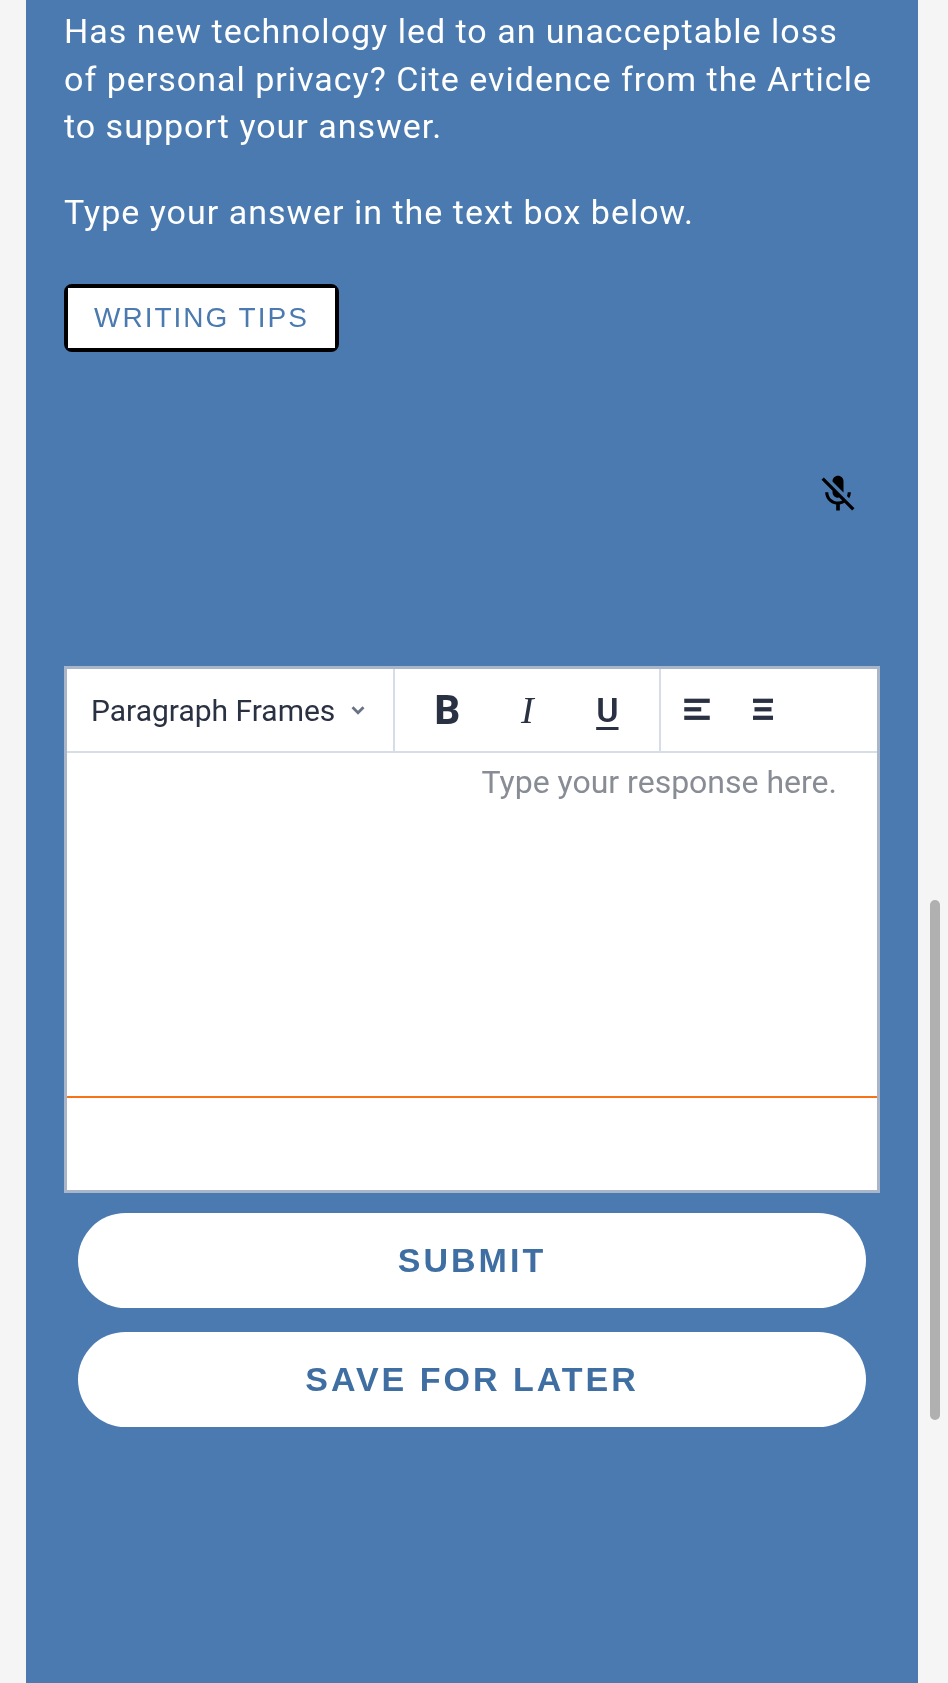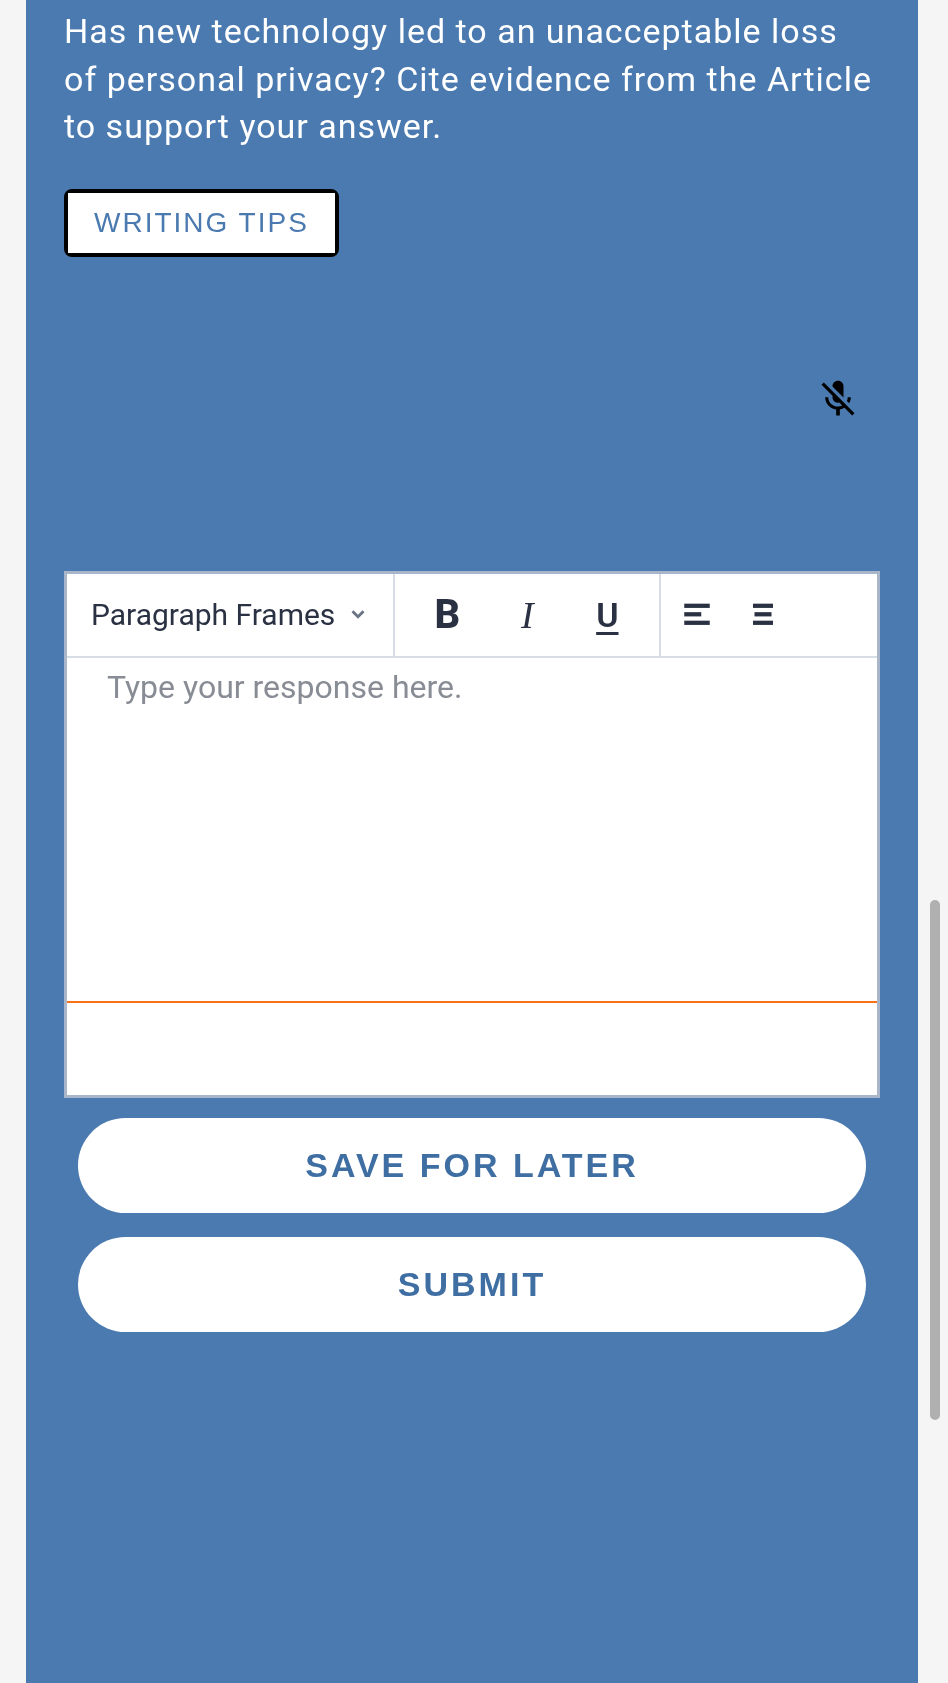--- a/index.html
+++ b/index.html
@@ -82,20 +82,21 @@
       height: 44px;
       color: #000000;
       cursor: pointer;
     }
     .editor-container {
       background: #ffffff;
       border: 3px solid #a9b5c8;
       display: flex;
       flex-direction: column;
       overflow: hidden;
+      text-align: right;
     }
     .toolbar {
       display: flex;
       border-bottom: 2px solid #d6dde6;
       height: 84px;
       align-items: stretch;
       overflow: hidden;
     }
     .toolbar-group {
       display: flex;
@@ -174,20 +175,21 @@
     }
   </style>
 </head>
 <body>
 
 <div class="outer-container">
   <div class="main-panel">
 
     <div class="prompt-text">Has new technology led to an unacceptable loss of personal privacy? Cite evidence from the Article to support your answer.</div>
 
+    <div class="instruction-text">Type your answer in the text box below.</div>
 
     <div class="writing-tips-wrap">
       <button class="writing-tips-button">WRITING TIPS</button>
     </div>
 
     <div class="mic-row">
       <span class="mic-icon">
         <svg viewBox="0 0 24 24" fill="currentColor">
           <path d="M19 11h-1.7c0 .74-.16 1.43-.43 2.05l1.23 1.23c.56-.98.9-2.09.9-3.28zm-4.02.17c0-.06.02-.11.02-.17V5c0-1.66-1.34-3-3-3S9 3.34 9 5v.18l5.98 5.99zM4.27 3L3 4.27l6.01 6.01V11c0 1.66 1.33 3 2.99 3 .22 0 .44-.03.65-.08l1.66 1.66c-.71.33-1.5.52-2.31.52-2.76 0-5.3-2.1-5.3-5.1H5c0 3.41 2.72 6.23 6 6.72V21h2v-3.28c.91-.13 1.77-.45 2.54-.9L19.73 21 21 19.73 4.27 3z"></path>
         </svg>
@@ -228,19 +230,19 @@
           </div>
         </div>
       </div>
       <div class="editor-body">
         <span class="editor-placeholder">Type your response here.</span>
       </div>
       <div class="editor-footer"></div>
     </div>
 
     <div class="action-buttons">
+      <button class="action-btn">SUBMIT</button>
       <button class="action-btn">SAVE FOR LATER</button>
-      <button class="action-btn">SUBMIT</button>
     </div>
 
   </div>
   <div class="scrollbar-thumb"></div>
 </div>
 
 </body></html>

